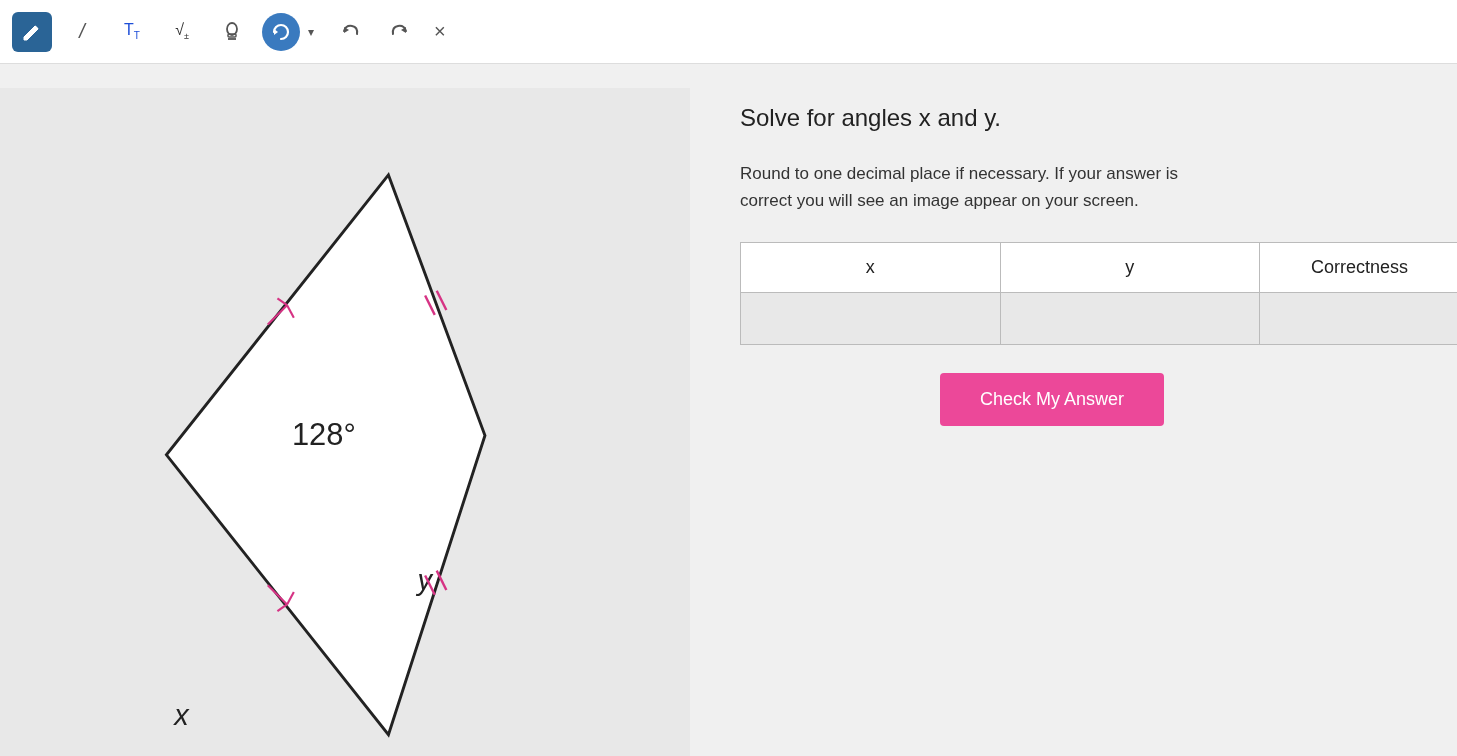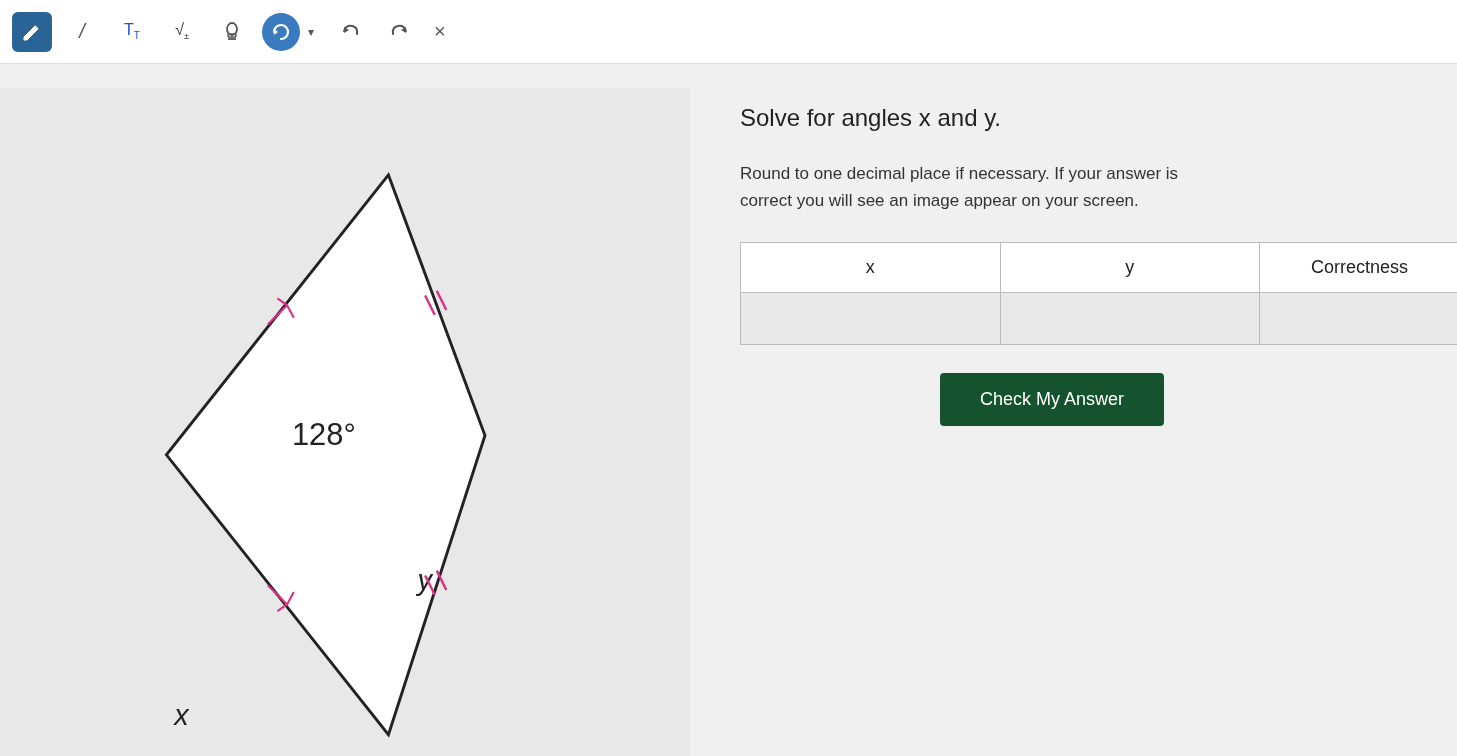--- a/index.html
+++ b/index.html
@@ -121,21 +121,21 @@
       font-size: 16px;
       outline: none;
       color: #333;
     }
     .correctness-cell {
       background: #e8e8e8;
     }
 
     
     .check-btn {
-      background: #14532d;
+      background: #ec4899;
       color: #fff;
       border: none;
       padding: 16px 40px;
       font-size: 18px;
       font-weight: 400;
       border-radius: 4px;
       cursor: pointer;
       align-self: flex-start;
       margin-left: 200px;
     }

